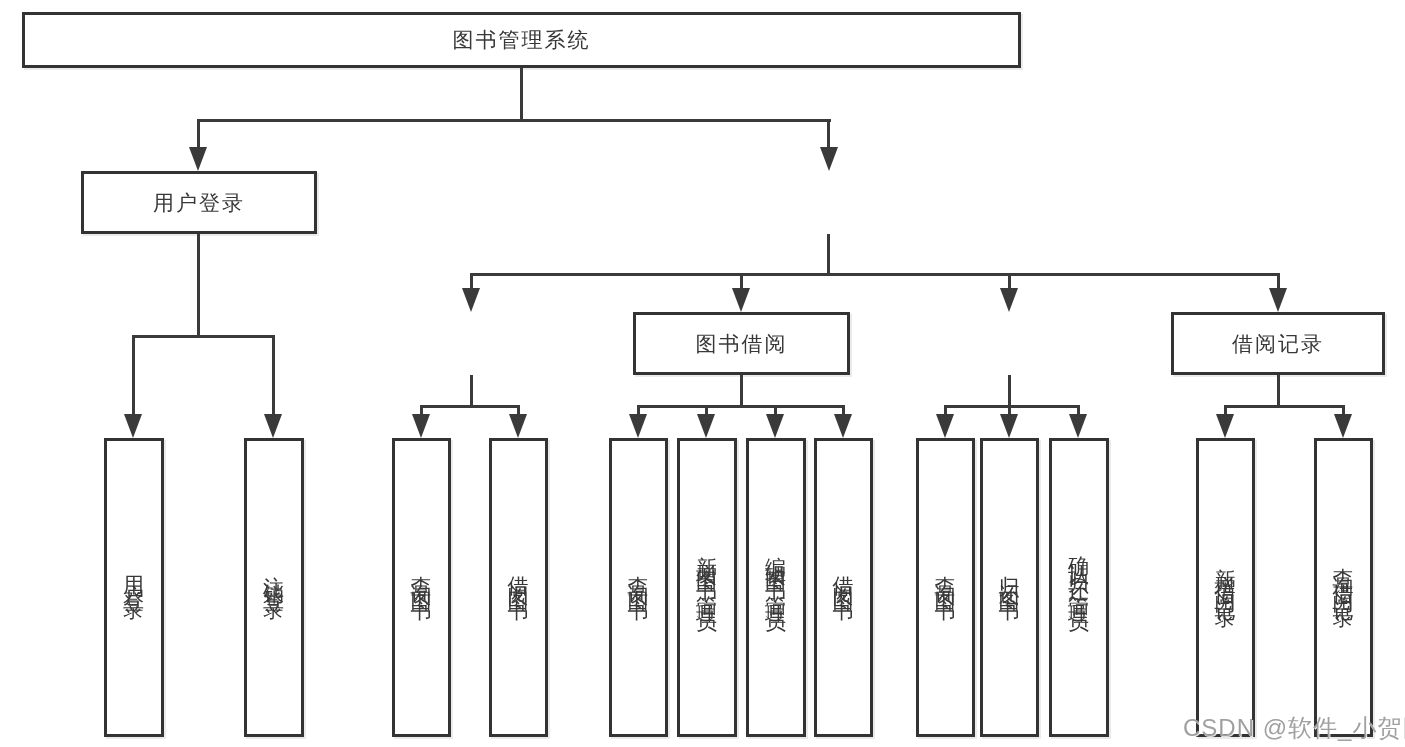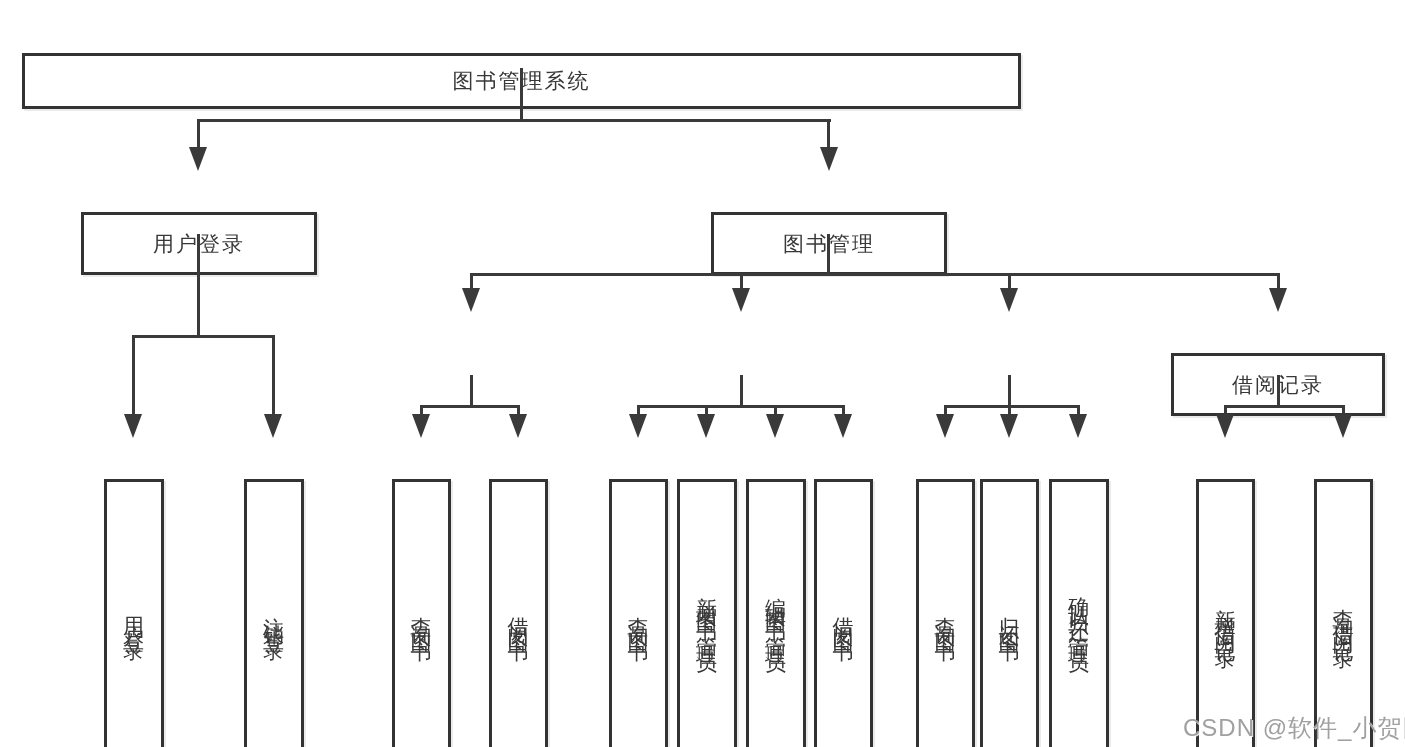--- a/index.html
+++ b/index.html
@@ -20,21 +20,20 @@
     box-sizing: border-box;
     border: 3px solid #333333;
     background: #ffffff;
     display: flex;
     align-items: center;
     justify-content: center;
     color: #383838;
     font-size: 21px;
     letter-spacing: 2px;
     box-shadow: 2px 2px 0 rgba(0,0,0,0.08);
-    margin-top: 41px;
   }
   .leaf {
     font-size: 21px;
     padding-bottom: 26px;
   }
   .leaf .vtext {
     writing-mode: vertical-rl;
     text-orientation: mixed;
     letter-spacing: 8px;
     line-height: 1;
@@ -72,25 +71,25 @@
 <div class="canvas">
 
   <div class="box" style="left:22px; top:12px; width:999px; height:56px;">
     <span>图书管理系统</span>
   </div>
 
   <div class="box" style="left:81px; top:171px; width:236px; height:63px;">
     <span>用户登录</span>
   </div>
 
-  <div class="box" style="left:711px; top:171px; width:236px; height:63px;">
-    <span>图书管理</span>
-  </div>
-
-
+
+
+  <div class="box" style="left:633px; top:312px; width:217px; height:63px;">
+    <span>图书借阅</span>
+  </div>
 
 
   <div class="box" style="left:1171px; top:312px; width:214px; height:63px;">
     <span>借阅记录</span>
   </div>
 
   <div class="box leaf" style="left:104px; top:438px; width:60px; height:299px;">
     <span class="vtext">用户登录</span>
   </div>
 

